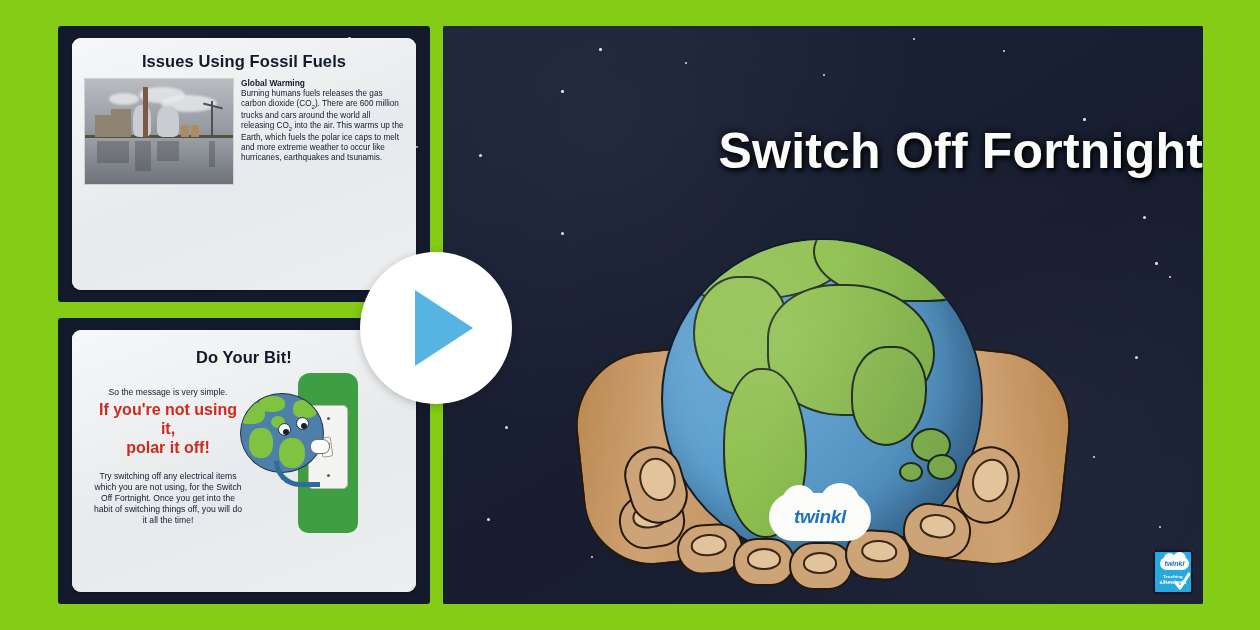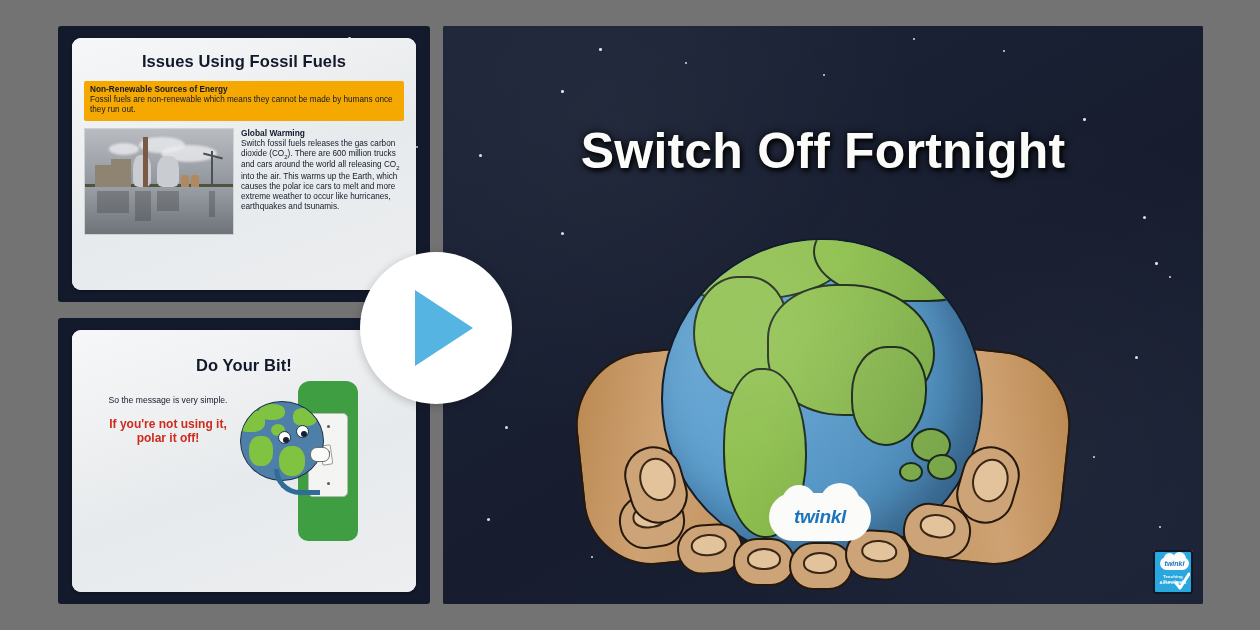--- a/index.html
+++ b/index.html
@@ -3,21 +3,21 @@
 <meta charset="utf-8">
 <title>Switch Off Fortnight</title>
 <style>
   * { box-sizing: border-box; margin: 0; padding: 0; }
   html, body {
     width: 1260px; height: 630px;
     background: #dcebbe;
     font-family: "Liberation Sans", sans-serif;
     overflow: hidden;
   }
-  .page { position: relative; width: 1260px; height: 630px; background: #737373; }
+  .page { position: relative; width: 1260px; height: 630px; background: #84cc16; }
 
   
   .thumb-col { position: absolute; left: 58px; top: 26px; width: 372px; height: 578px; }
 
   .slide {
     position: absolute; left: 0; width: 372px;
     background: #131a2b; border-radius: 3px;
     overflow: hidden;
   }
   .slide-1 { top: 0; height: 276px; }
@@ -74,22 +74,22 @@
   .gw-text { flex: 1; color: #111a2c; }
   .gw-head { font-weight: bold; font-size: 8.4px; }
   .gw-body { font-size: 8.2px; line-height: 1.22; margin-top: 1px; }
   .gw-body sub { font-size: 6px; }
 
   
   .s2-body { display: flex; margin-top: 20px; }
   .s2-left { width: 160px; padding-left: 8px; text-align: center; }
   .s2-line1 { font-size: 8.6px; color:#121a2c; }
   .s2-shout {
-    color: #cf2a1c; font-weight: bold; font-size: 12px;
-    line-height: 1.18; margin-top: 12px;
+    color: #cf2a1c; font-weight: bold; font-size: 16px;
+    line-height: 1.18; margin-top: 4px;
   }
   .s2-para { font-size: 8.6px; line-height: 1.3; color:#121a2c; margin-top: 13px; }
   .s2-right { flex: 1; position: relative; }
 
   
   .sw-wall { position:absolute; left:54px; top:-14px; width:60px; height:160px;
              background:#3f9e42; border-radius:12px 12px 10px 10px; }
   .sw-plate { position:absolute; left:64px; top:18px; width:40px; height:84px;
               background:#f4f4f2; border:1px solid #b9bab5; border-radius:5px; }
   .sw-screw { position:absolute; left:50%; width:3px; height:3px; margin-left:-1.5px;
@@ -121,21 +121,21 @@
     border-radius: 2px;
   }
   .stage-noise { position:absolute; inset:0;
     background:
       radial-gradient(circle at 22% 18%, rgba(255,255,255,.035), transparent 42%),
       radial-gradient(circle at 78% 72%, rgba(255,255,255,.03), transparent 46%),
       linear-gradient(150deg,#1e2539 0%,#171d2f 55%,#1b2236 100%);
   }
   .stage-title {
     position: absolute; left: 0; right: 0; top: 96px;
-    text-align: center; color: #fbfbf9;
+    text-align: right; color: #fbfbf9;
     font-weight: bold; font-size: 50px; letter-spacing: .2px;
     text-shadow: 0 0 9px rgba(0,0,0,.85), 2px 3px 4px rgba(0,0,0,.8);
   }
 
   
   .art { position:absolute; left:130px; top:206px; width:500px; height:372px; }
 
   .globe {
     position:absolute; left:88px; top:6px; width:322px; height:322px;
     border-radius:50%; background:#5b9fd0;
@@ -234,24 +234,20 @@
         <span class="star" style="left:16px;top:214px;width:2px;height:2px;"></span>
       </div>
 
       <div class="card">
         <div class="card-sheen"></div>
         <div class="card-inner">
 
           <div class="s-title">Issues Using Fossil Fuels</div>
 
 
-          <div class="orange-box">
-            <div class="ob-head">Non-Renewable Sources of Energy</div>
-            <div class="ob-body">Fossil fuels are non-renewable which means they cannot be made by humans once they run out.</div>
-          </div>
 
           <div class="gw-row">
 
             <div class="gw-photo">
               <div class="gw-sky"></div>
               <div class="gw-bank"></div>
               <div class="gw-water"></div>
 
               <div class="gw-smoke" style="left:54px;top:8px;width:46px;height:16px;"></div>
               <div class="gw-smoke" style="left:76px;top:16px;width:56px;height:17px;"></div>
@@ -268,49 +264,50 @@
               <div class="gw-bld" style="left:118px;top:26px;width:20px;height:2px;background:#4f5055;transform:rotate(14deg);"></div>
 
               <div class="gw-refl" style="left:12px;top:62px;width:32px;height:22px;"></div>
               <div class="gw-refl" style="left:50px;top:62px;width:16px;height:30px;"></div>
               <div class="gw-refl" style="left:72px;top:62px;width:22px;height:20px;"></div>
               <div class="gw-refl" style="left:124px;top:62px;width:6px;height:26px;"></div>
             </div>
 
             <div class="gw-text">
               <div class="gw-head">Global Warming</div>
-              <div class="gw-body"><span>Switch fossil fuels releases the gas carbon dioxide (CO</span><sub>2</sub><span>). There are 600 million trucks and cars around the world all releasing CO</span><sub>2</sub><span> into the air. This warms up the Earth, which causes the polar ice cars to melt and more extreme weather to occur like hurricanes, earthquakes and tsunamis.</span></div>
+              <div class="gw-body"><span>Burning humans fuels releases the gas carbon dioxide (CO</span><sub>2</sub><span>). There are 600 million trucks and cars around the world all releasing CO</span><sub>2</sub><span> into the air. This warms up the Earth, which fuels the polar ice caps to melt and more extreme weather to occur like hurricanes, earthquakes and tsunamis.</span></div>
             </div>
 
           </div>
         </div>
       </div>
     </div>
 
     <div class="slide slide-2">
       <div class="starfield">
         <span class="star" style="left:62px;top:12px;width:2px;height:2px;"></span>
         <span class="star" style="left:228px;top:12px;width:2px;height:2px;"></span>
         <span class="star" style="left:356px;top:96px;width:2px;height:2px;"></span>
         <span class="star" style="left:14px;top:180px;width:2px;height:2px;"></span>
       </div>
 
       <div class="card">
         <div class="card-sheen"></div>
         <div class="card-inner">
 
-          <div class="s-title" style="margin-top:16px;">Do Your Bit!</div>
+          <div class="s-title" style="margin-top:8px;">Do Your Bit!</div>
 
           <div class="s2-body">
             <div class="s2-left">
               <div class="s2-line1">So the message is very simple.</div>
               <div class="s2-shout">
                 <div>If you're not using it,</div>
                 <div>polar it off!</div>
               </div>
+              <div class="s2-para">Try switching off any electrical items which you are not using, for the Switch Off Fortnight. Once you get into the habit of switching things off, you will do it all the time!</div>
             </div>
 
             <div class="s2-right">
               <div class="sw-wall"></div>
               <div class="sw-plate">
                 <span class="sw-screw" style="top:11px;"></span>
                 <span class="sw-screw" style="bottom:11px;"></span>
               </div>
               <div class="sw-toggle"></div>
 

